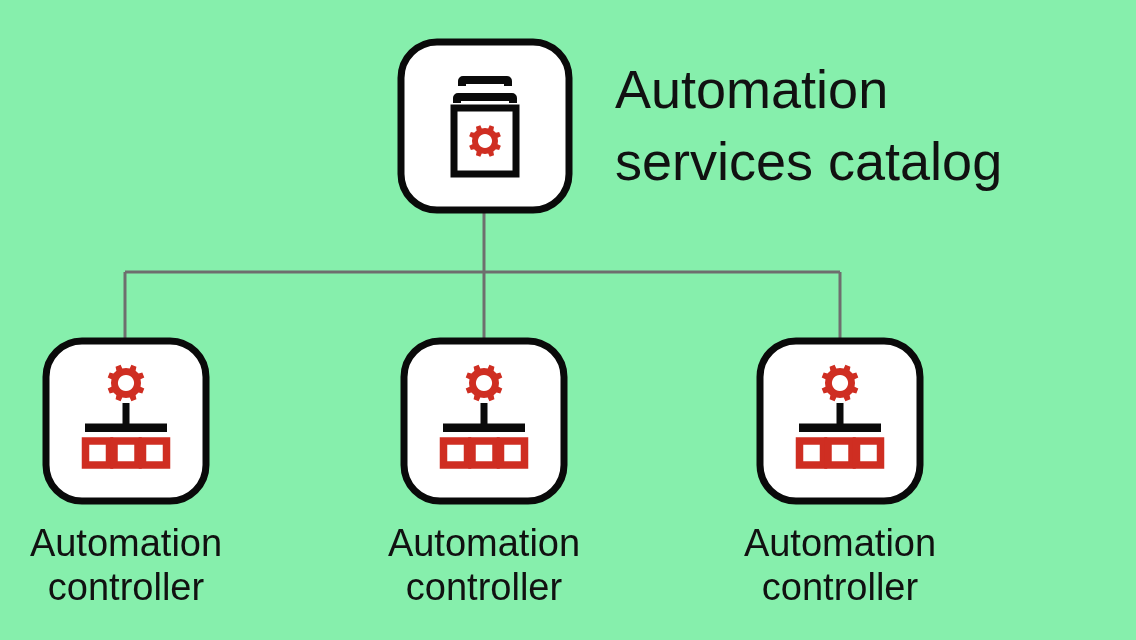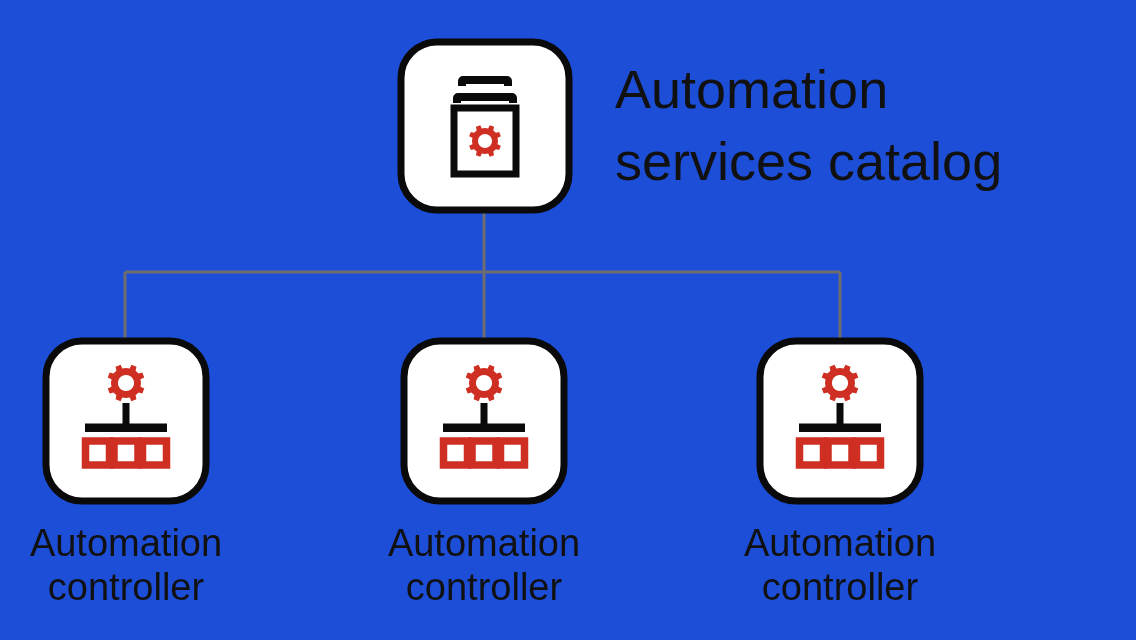--- a/index.html
+++ b/index.html
@@ -10,21 +10,21 @@
   body {
     width: 1136px;
     height: 640px;
     font-family: "Liberation Sans", sans-serif;
     overflow: hidden;
   }
   #diagram-root {
     position: relative;
     width: 1136px;
     height: 640px;
-    background: #1d4ed8;
+    background: #86efac;
   }
   svg.diagram-canvas {
     display: block;
     width: 1136px;
     height: 640px;
   }
   text.node-label,
   text.catalog-title {
     font-family: "Liberation Sans", sans-serif;
     fill: #111111;

